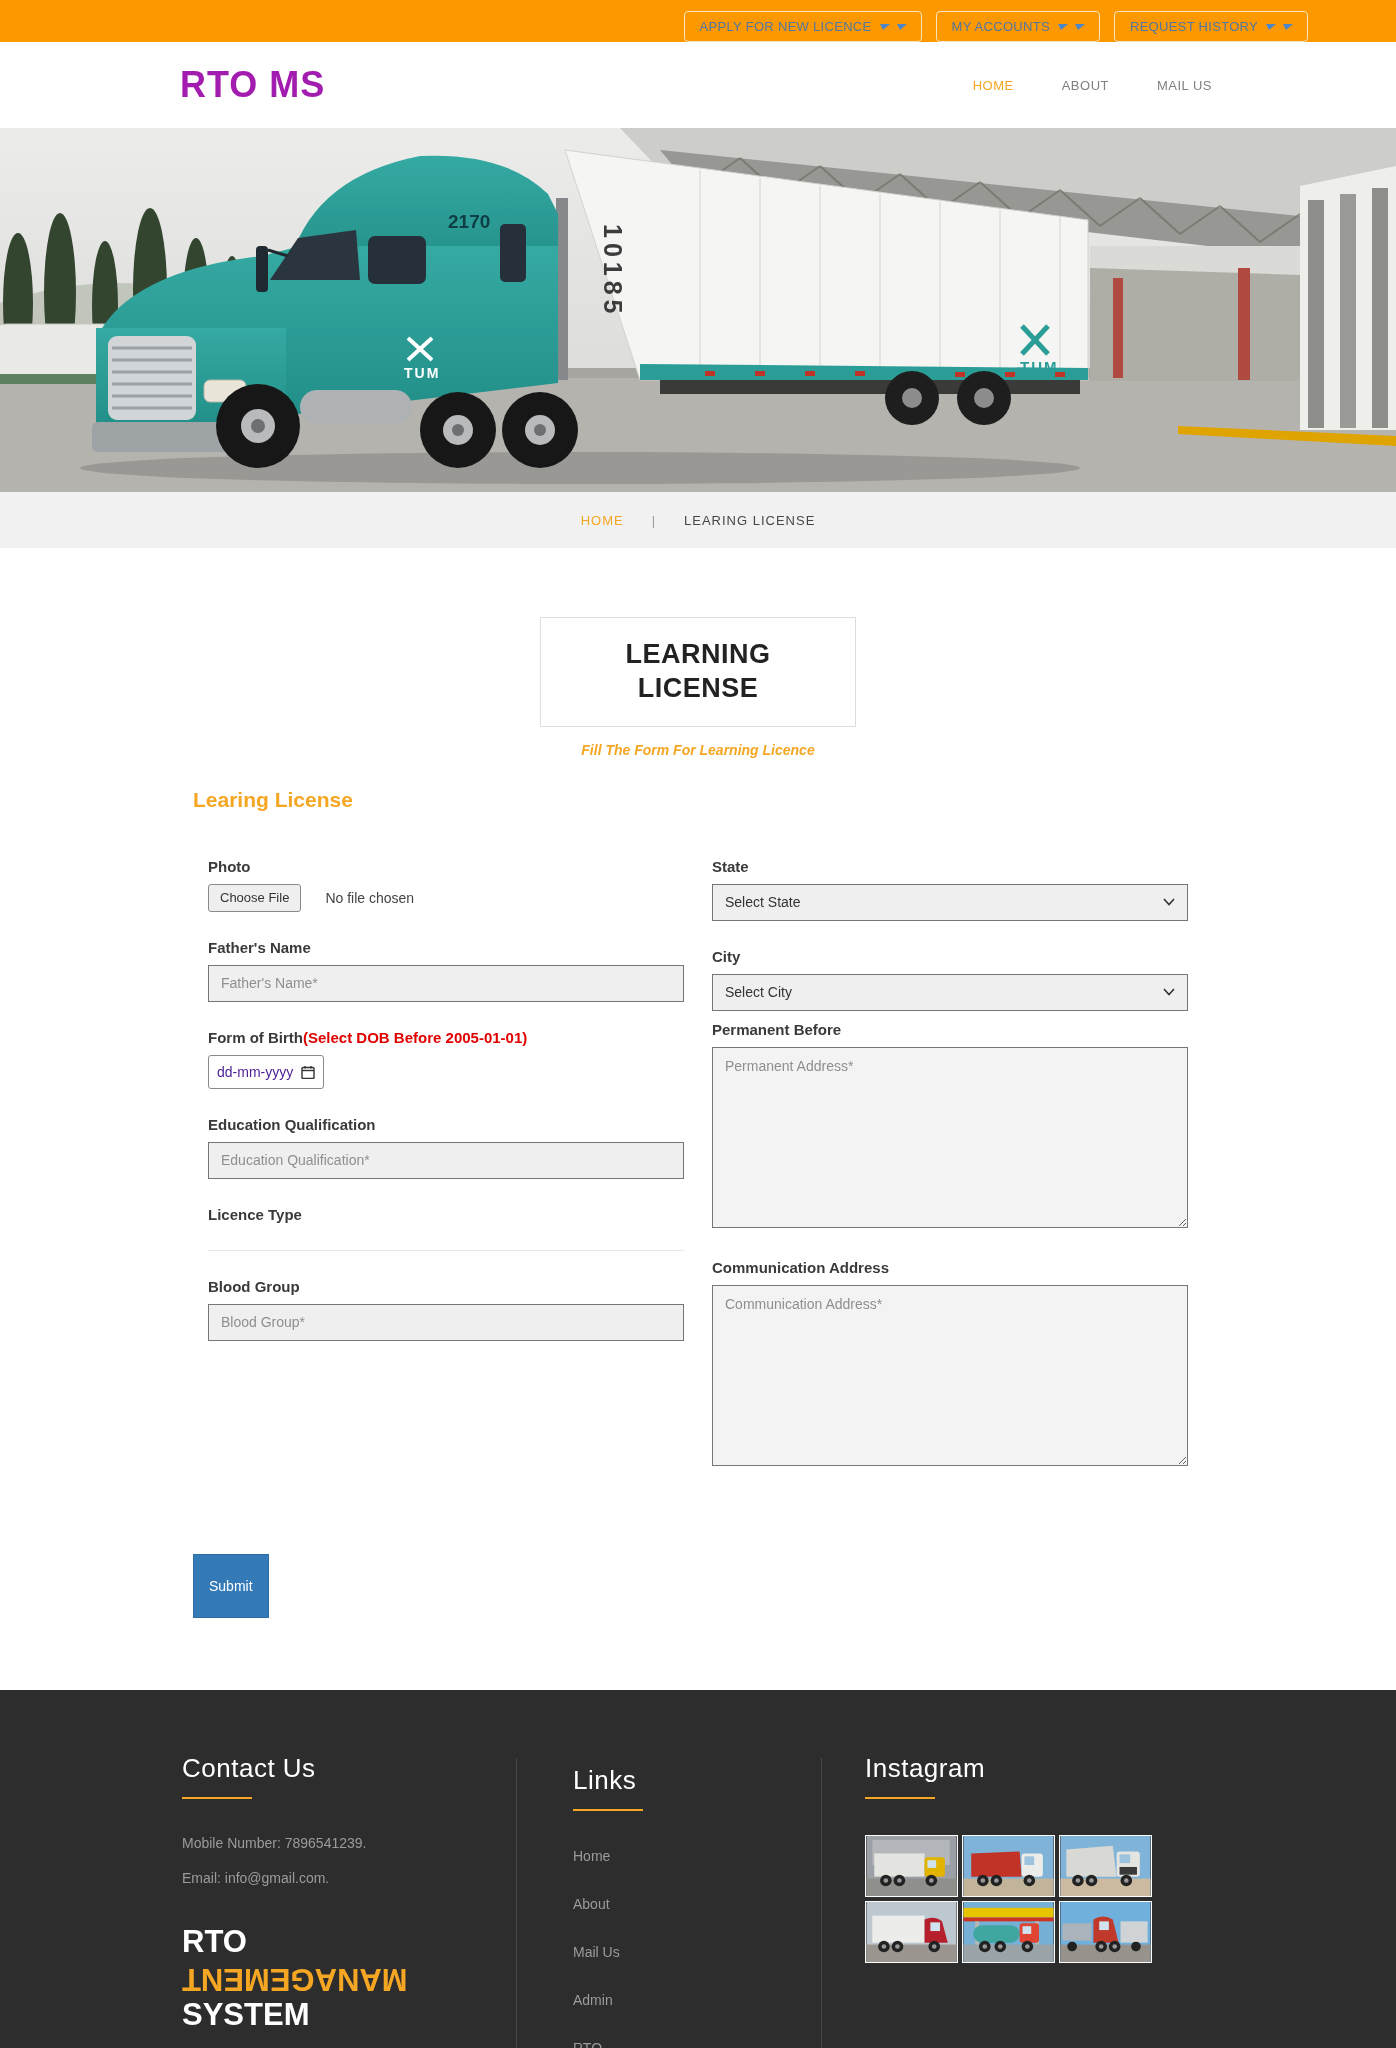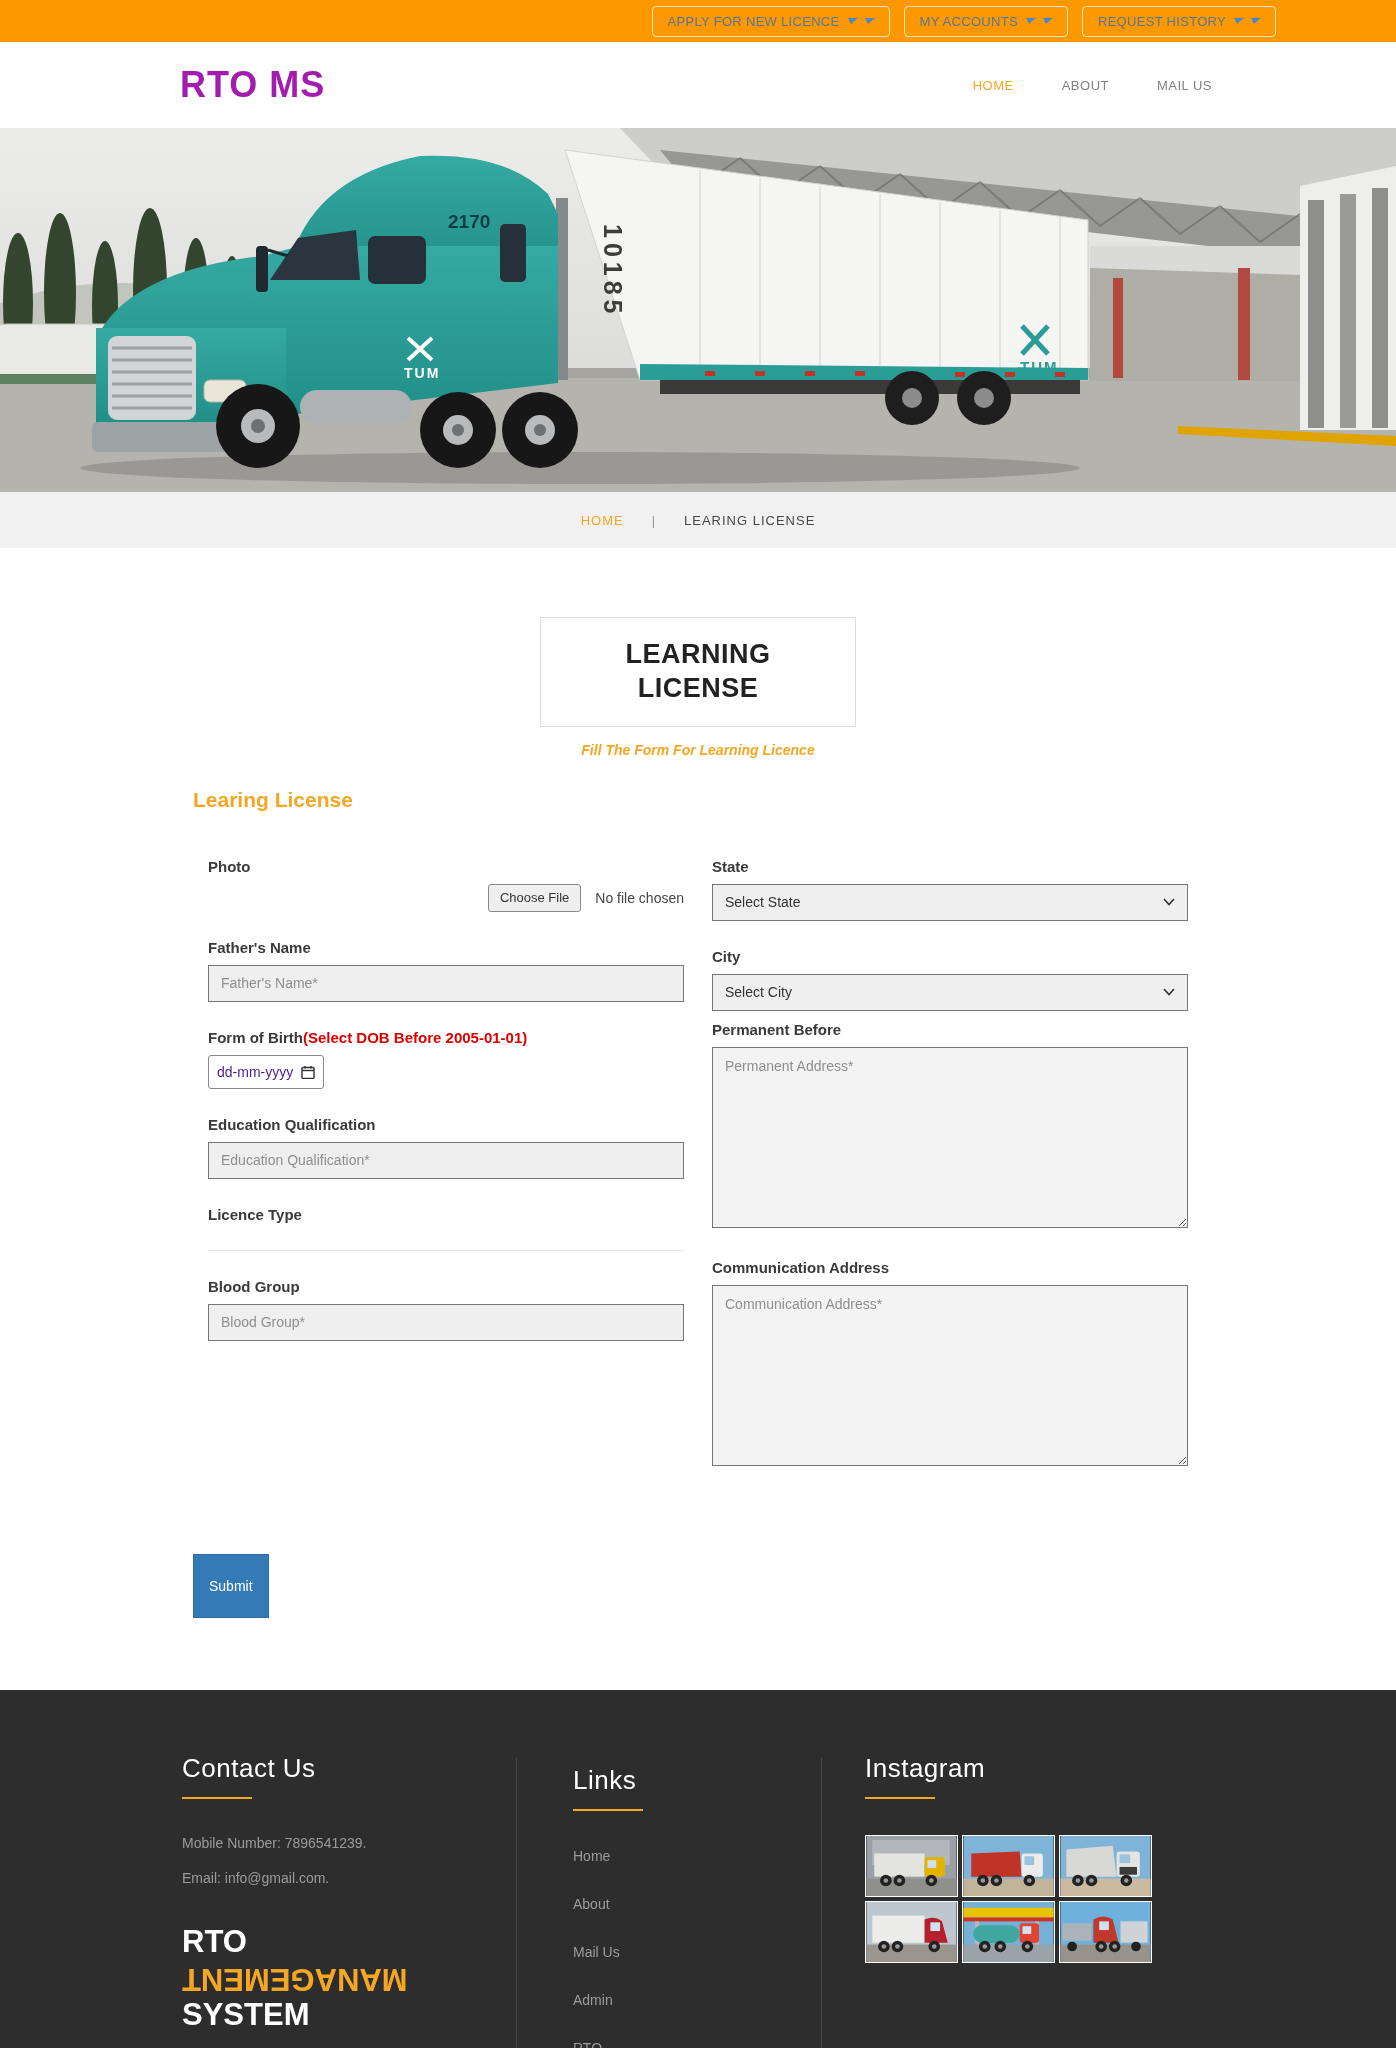--- a/index.html
+++ b/index.html
@@ -3,22 +3,22 @@
 <meta charset="utf-8">
 <style>
   * { margin:0; padding:0; box-sizing:border-box; }
   body {
     width:1396px; margin:0 auto; background:#fff;
     font-family:"Liberation Sans", sans-serif; color:#333;
   }
 
   
   .topbar {
-    height:42px; background:#fd9800; display:flex; align-items:center;
-    justify-content:flex-end; padding-right:120px; gap:14px;
+    height:42px; background:#fd9800; display:flex; align-items:flex-end;
+    justify-content:flex-end; padding-right:88px; gap:14px;
   }
   .topbar-btn {
     height:31px; padding:0 15px; border:1px solid #f6e3c2; border-radius:4px;
     background:transparent; color:#53779f; font-size:13px; letter-spacing:.3px;
     display:flex; align-items:center; gap:7px; cursor:pointer;
     font-family:"Liberation Sans", sans-serif;
   }
   .caret {
     width:0; height:0; display:inline-block;
     border-left:5px solid transparent; border-right:5px solid transparent;
@@ -69,21 +69,21 @@
   .field { margin-bottom:27px; }
   .field-label { display:block; font-size:15px; font-weight:bold; color:#3a3a3a; margin-bottom:9px; }
   .field-label .err { color:#e00000; }
 
   .text-input {
     width:100%; height:37px; background:#efefef; border:1px solid #767676;
     padding:0 12px; font-size:14px; color:#333; font-family:"Liberation Sans", sans-serif;
   }
   .text-input::placeholder { color:#8f8f8f; opacity:1; }
 
-  .file-row { display:flex; align-items:center; gap:14px;justify-content:flex-end; }
+  .file-row { display:flex; align-items:center; gap:24px; }
   .file-btn {
     height:28px; padding:0 11px; background:#efefef; border:1px solid #8a8a8a;
     border-radius:3px; font-size:13px; color:#333; cursor:pointer;
     font-family:"Liberation Sans", sans-serif;
   }
   .file-status { font-size:14px; color:#444; }
 
   .date-input {
     width:116px; height:34px; background:#fff; border:1px solid #8a8a8a; border-radius:3px;
     display:inline-flex; align-items:center; justify-content:space-between;

